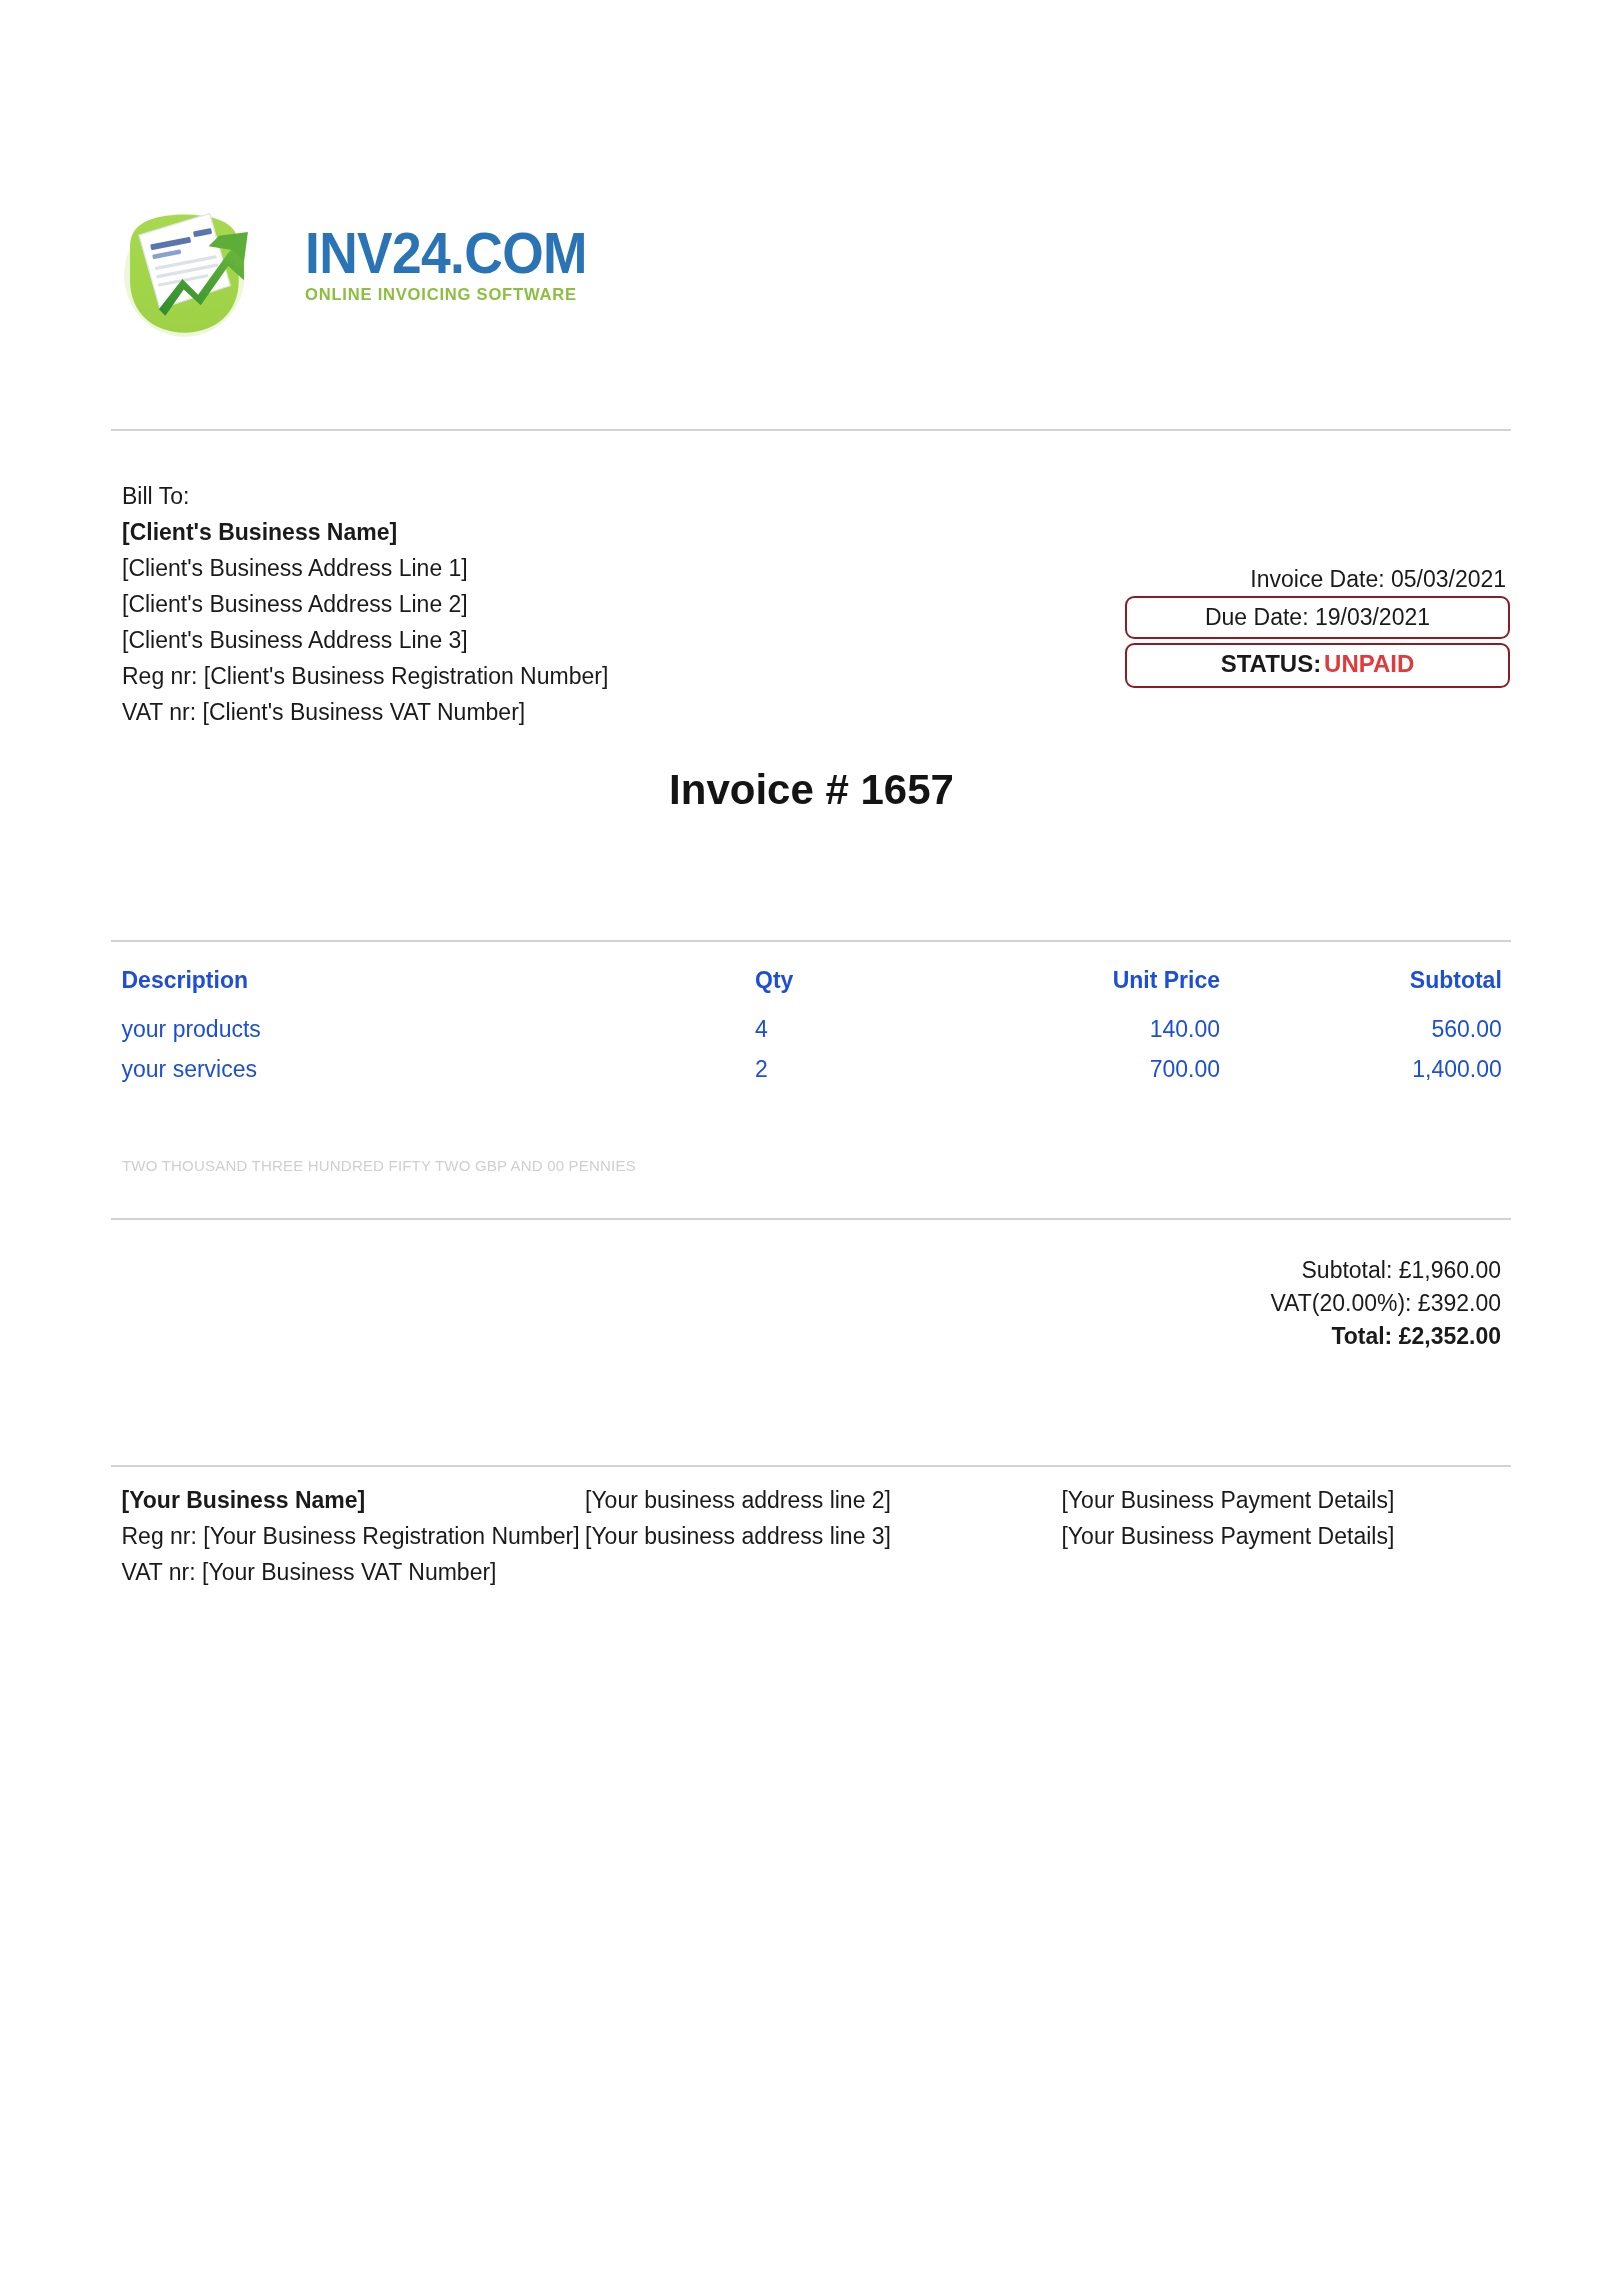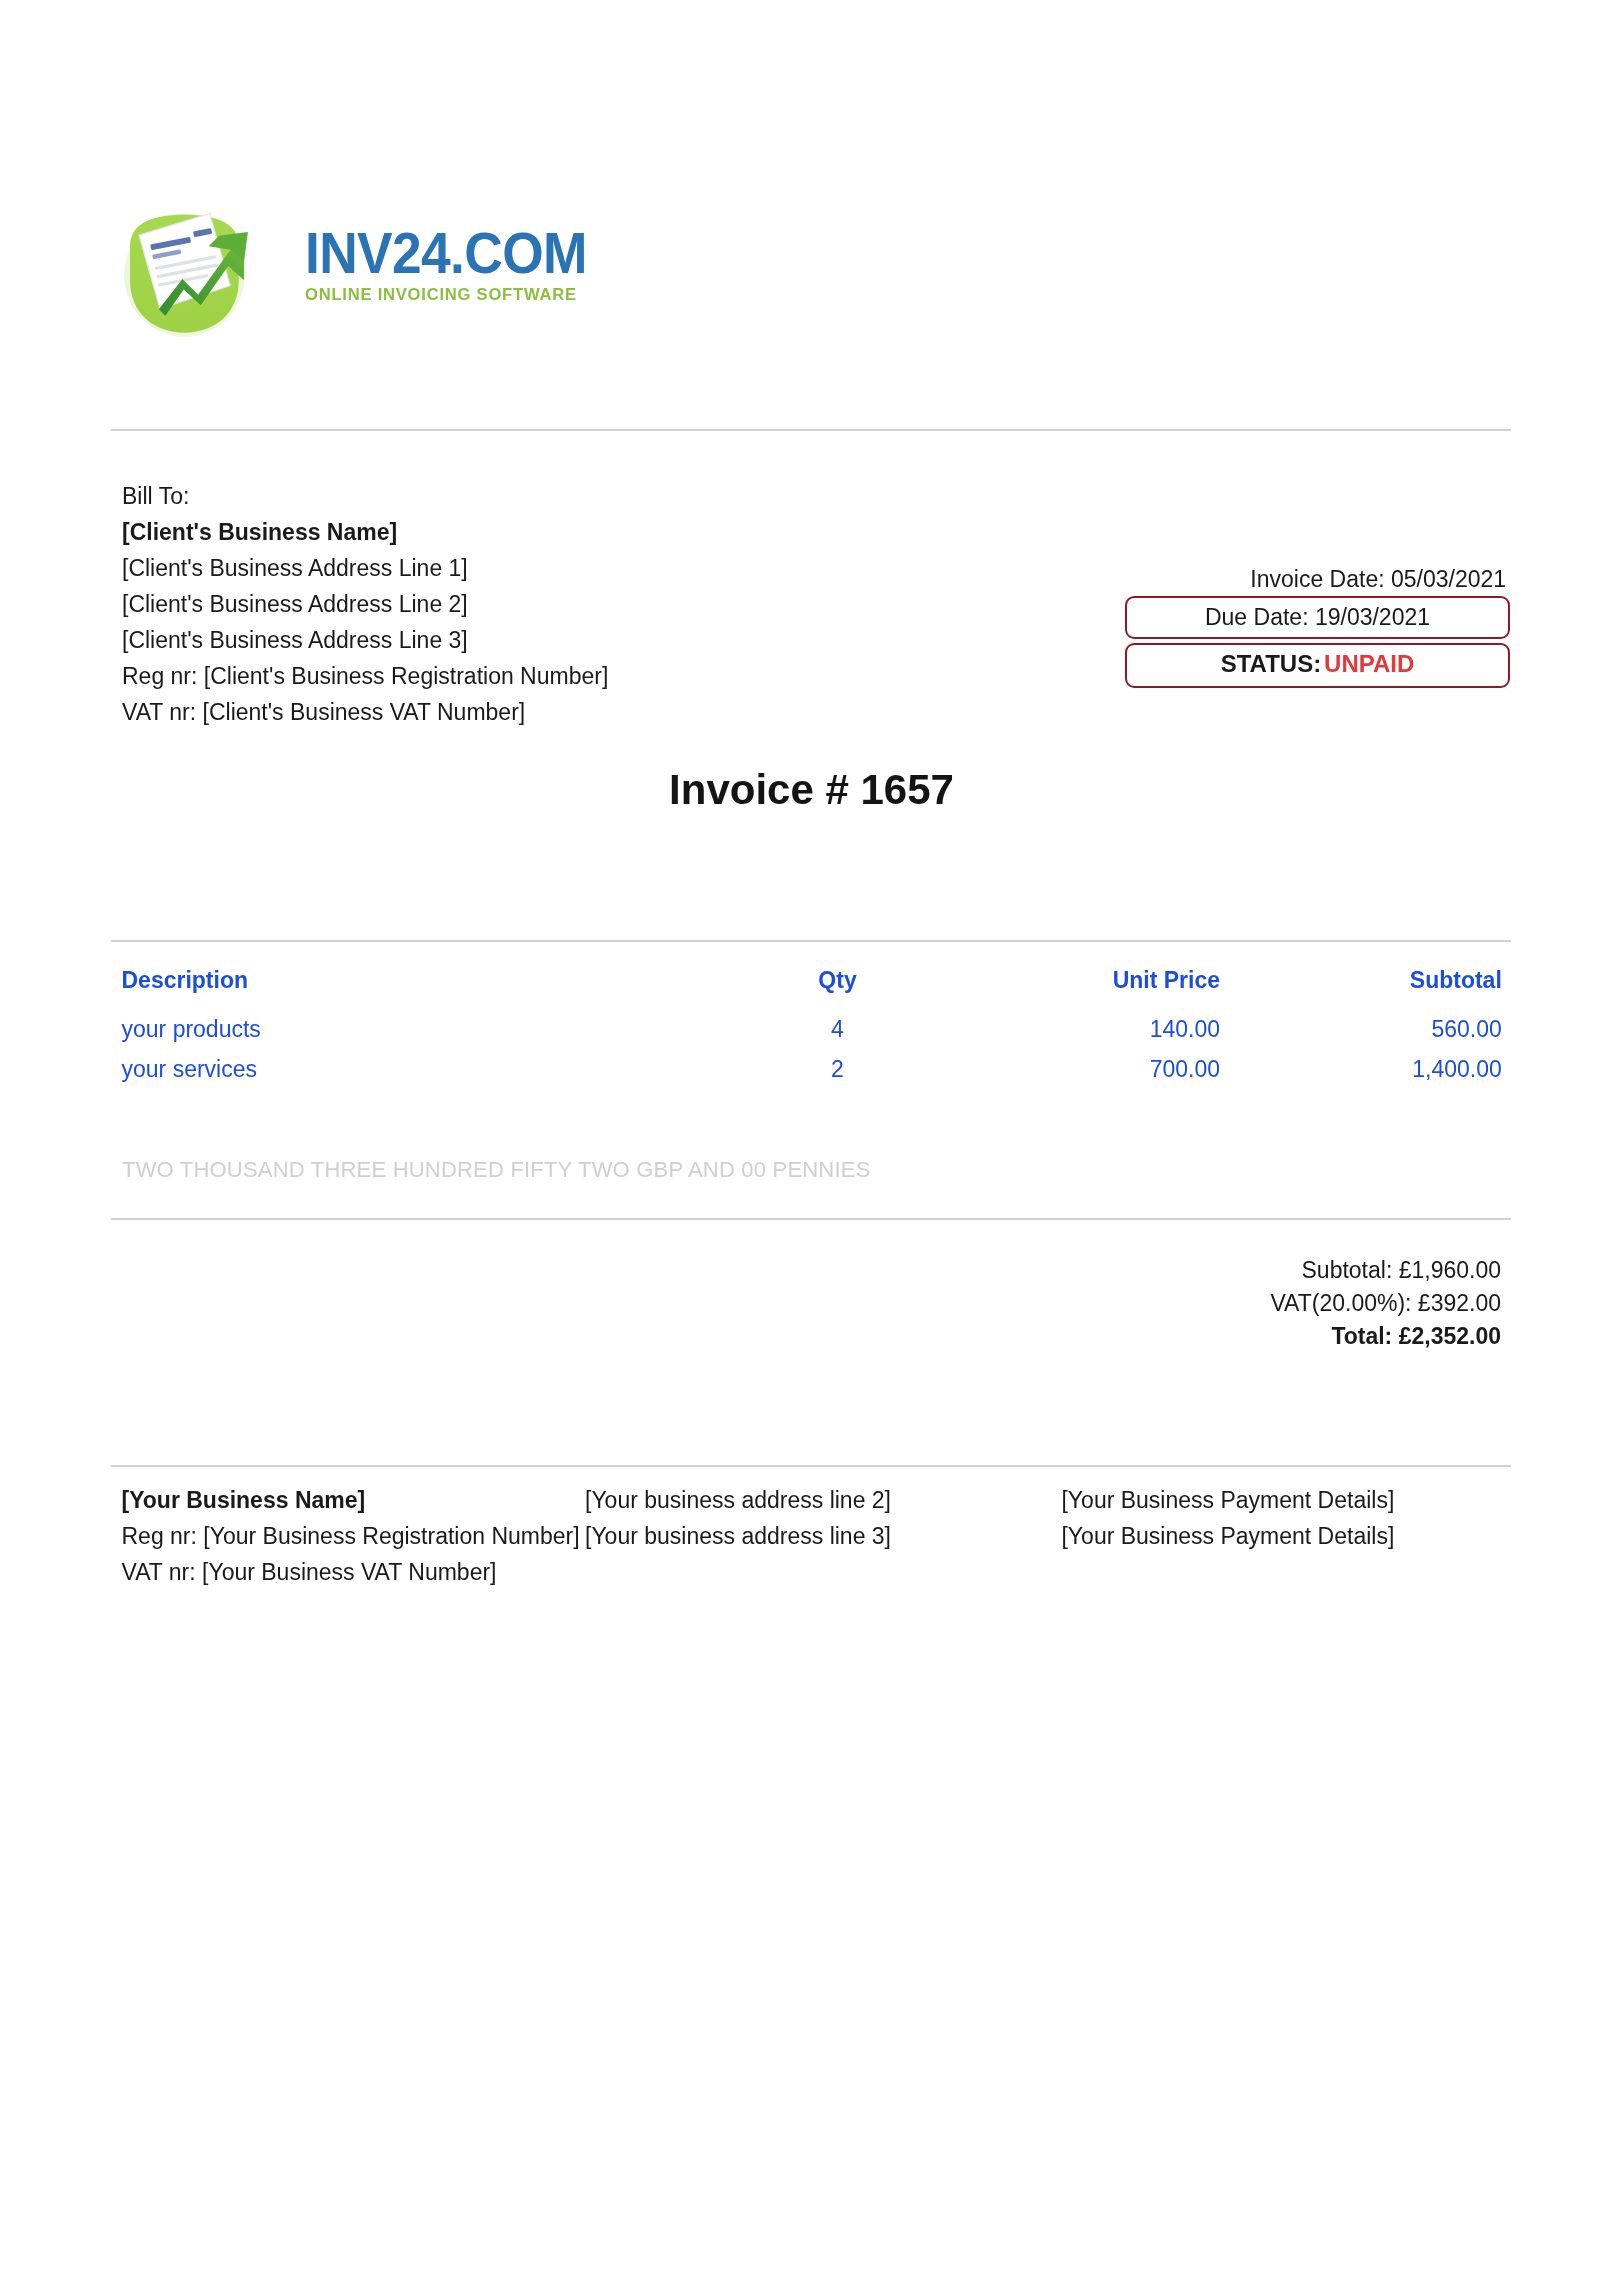--- a/index.html
+++ b/index.html
@@ -163,30 +163,30 @@
     padding: 0;
     vertical-align: top;
     color: #1d4ed8;
   }
   .items th {
     font-weight: bold;
     padding-bottom: 22px;
   }
   .items td { padding-bottom: 13px; }
   .col-desc  { text-align: left;  width: 46%; padding-left: 10.5px !important; }
-  .col-qty   { text-align: center; width: 16%; padding-right: 59px !important; }
+  .col-qty   { text-align: left; width: 16%; padding-right: 59px !important; }
   .col-price { text-align: right; width: 19%; padding-right: 25px !important; }
   .col-sub   { text-align: right; width: 19%; padding-right: 9.2px !important; }
 
   
   .amount-words {
     position: absolute;
     left: 122px;
     top: 1157px;
-    font-size: 22px;
+    font-size: 15px;
     color: #cfcfcf;
     letter-spacing: 0.2px;
     white-space: nowrap;
   }
 
   
   .totals {
     position: absolute;
     right: 122px;
     top: 1254px;

